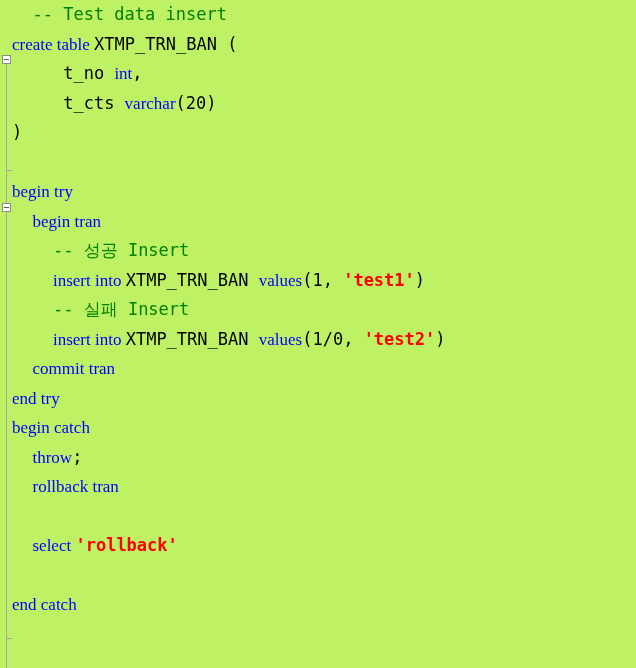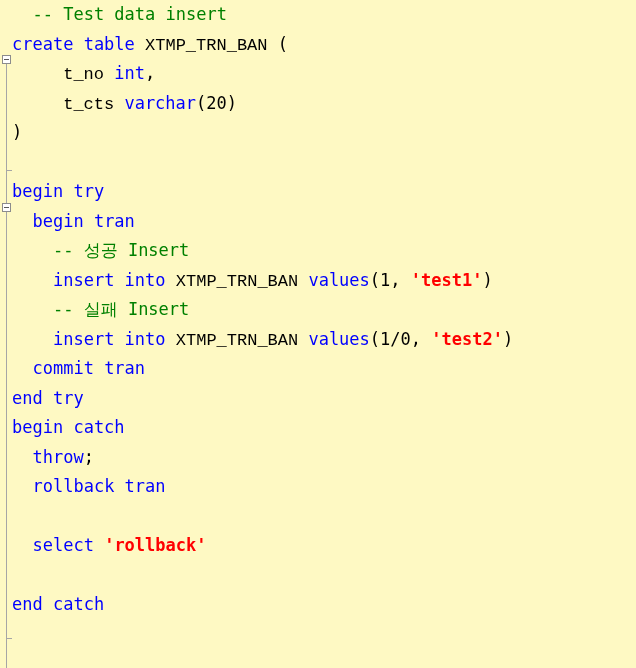--- a/index.html
+++ b/index.html
@@ -13,21 +13,21 @@
     height: 668px;
     overflow: hidden;
     font-family: "DejaVu Sans Mono", "Liberation Mono", monospace;
   }
 
   
   #editor {
     position: relative;
     width: 636px;
     height: 668px;
-    background: #fef9c3;
+    background: #bef264;
   }
 
   
   #gutter {
     position: absolute;
     left: 0;
     top: 0;
     width: 22px;
     height: 668px;
   }
@@ -77,24 +77,24 @@
     line-height: 29.5px;
     white-space: pre;
     color: #000000;
   }
   .line {
     height: 29.5px;
     padding-left: 12px;
     white-space: pre;
     box-sizing: border-box;
   }
-  .tok-kw   { color: #0000ff; }
+  .tok-kw   { color: #0000ff; font-family: Liberation Serif, serif; }
   .tok-cmt  { color: #008000; }
   .tok-str  { color: #ff0000; font-weight: bold; }
-  .tok-id   { color: #000000; font-family: Liberation Mono, monospace; }
+  .tok-id   { color: #000000; }
   .tok-pun  { color: #000000; }
   .tok-num  { color: #000000; }
 </style>
 </head>
 <body>
 
 <div id="editor">
 
   <div id="gutter">
       <div class="fold-box" style="top: 55px; left: 2px;"></div>

